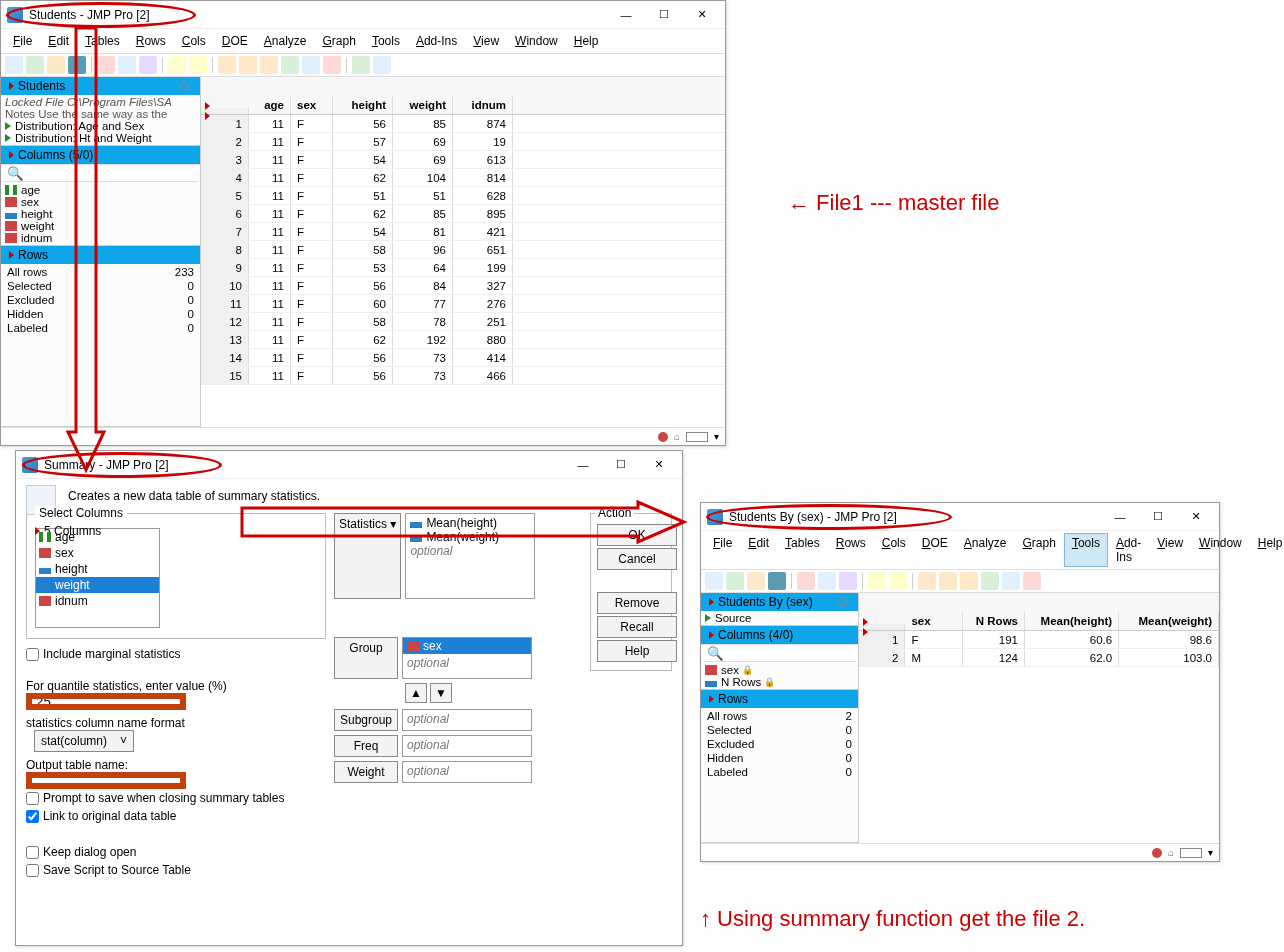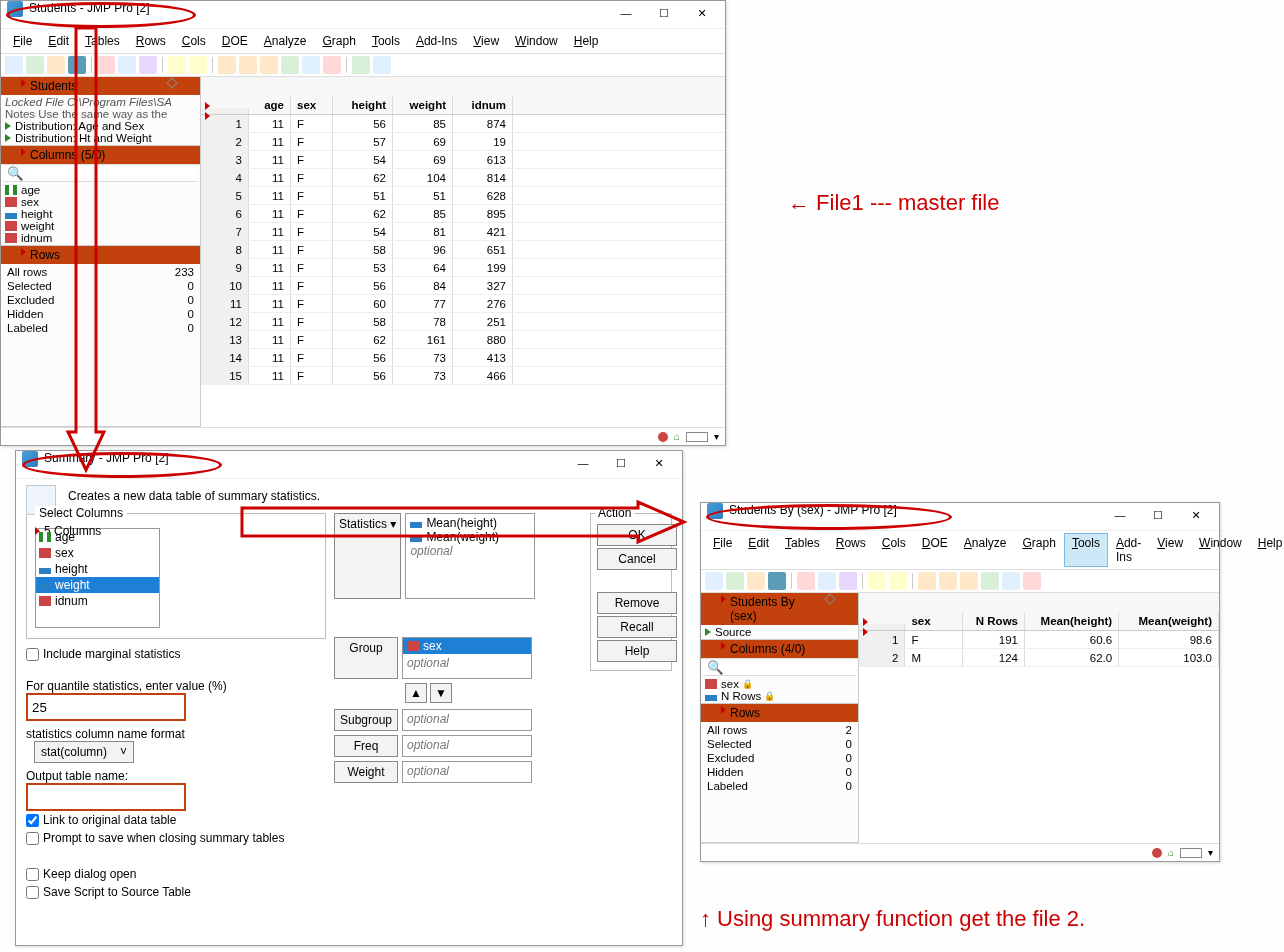--- a/index.html
+++ b/index.html
@@ -1,34 +1,34 @@
 <!DOCTYPE html>
 <html><head>
 <meta charset="utf-8">
 <style>
 * { box-sizing: border-box; font-family: "Segoe UI", Arial, sans-serif; }
 body { margin: 0; background: #fefefe; width: 1284px; height: 952px; position: relative; font-size: 12px; }
 .window { position: absolute; border: 1px solid #999; background: #fff; display: flex; flex-direction: column; box-shadow: 1px 1px 3px rgba(0,0,0,.15); }
-.titlebar { display: flex; height: 28px; padding: 0 4px 0 6px; border-bottom: 1px solid #eee; }
+.titlebar { display: flex; align-items: center; height: 28px; padding: 0 4px 0 6px; border-bottom: 1px solid #eee; }
 .titlebar .ticon { width: 16px; height: 16px; margin-right: 6px; background: linear-gradient(135deg,#4a9ed6,#2b7fc4); border-radius: 2px; }
 .titlebar .ttext { flex: 1; font-size: 12px; }
 .wc { display: flex; }
 .wc div { width: 38px; height: 24px; display: flex; align-items: center; justify-content: center; font-size: 11px; }
 .menubar { display: flex; padding: 2px 4px; border-bottom: 1px solid #ddd; gap: 0; }
 .menubar span { padding: 3px 8px; cursor: default; }
 .menubar span:first-letter { text-decoration: underline; }
 .menubar span.hot { background: #cde8f7; border: 1px solid #7fb8e6; padding: 2px 7px; }
 .toolbar { display: flex; align-items: center; padding: 2px 4px; gap: 3px; border-bottom: 1px solid #ddd; }
 .tb { width: 18px; height: 18px; border: 1px solid transparent; background: #f5f5f5; border-radius: 2px; }
 .tb.c1{background:#e0f0ff}.tb.c2{background:#d8f0d8}.tb.c3{background:#ffe8c8}.tb.c4{background:#ffd8d8}.tb.c5{background:#e8d8ff}.tb.c6{background:#ffffcc}.tb.c7{background:#5a9bb5}
 .tbsep { width: 1px; height: 16px; background: #ccc; margin: 0 2px; }
 .body { display: flex; flex: 1; overflow: hidden; }
 .sidebar { width: 200px; border-right: 1px solid #ccc; display: flex; flex-direction: column; background: #fcfcfc; }
 .sidepanel { border-bottom: 1px solid #ccc; }
-.phead { display: flex; padding: 2px 20px; background: #c2410c; }
+.phead { display: flex; align-items: center; padding: 2px 8px; background: #0ea5e9; }
 .red-tri { width: 0; height: 0; border-left: 5px solid #c00; border-top: 4px solid transparent; border-bottom: 4px solid transparent; margin-right: 4px; }
 .phead .ttl { flex: 1; }
 .diamond { width: 8px; height: 8px; border: 1px solid #888; transform: rotate(45deg); margin: 0 4px; }
 .pbody { padding: 1px 2px; font-size: 11.5px; }
 .pbody .row { display: flex; justify-content: space-between; padding: 1px 4px; }
 .pbody .item { display: flex; align-items: center; padding: 0px 2px; }
 .gr-tri { width: 0; height: 0; border-left: 6px solid #2a8a2a; border-top: 4px solid transparent; border-bottom: 4px solid transparent; margin-right: 4px; }
 .ico { width: 12px; height: 10px; margin-right: 4px; }
 .ico.cont{ background:linear-gradient(to top,#2b7fc4 60%,transparent 60%); }
 .ico.nom{ background:#c44; }
@@ -50,21 +50,21 @@
 .dlg-body { padding: 4px 10px; font-size: 12px; }
 .dlg-desc { padding: 6px 0 10px 42px; position: relative; }
 .dlg-desc .dicon{ position:absolute; left:0; top:2px; width:30px;height:30px;background:#eef4fa;border:1px solid #bcd; }
 .fieldset { border: 1px solid #bbb; padding: 6px 8px 10px; margin-bottom: 6px; }
 .fieldset .leg { position: relative; top: -14px; background: #fff; padding: 0 4px; width: fit-content; }
 .listbox { border: 1px solid #999; height: 100px; overflow: auto; margin-top: -10px; width: 125px; }
 .listbox .li { display: flex; align-items: center; padding: 1px 3px; }
 .listbox .li.sel { background: #1e7fd6; color: #fff; }
 .cb { display: flex; align-items: center; gap: 4px; padding: 2px 0; }
 .cb input { margin: 0; }
-.txt { border: 2px solid #c2410c; padding: 2px 4px; height: 28px; }
+.txt { border: 6px solid #c2410c; padding: 2px 4px; height: 17px; }
 .btn { border: 1px solid #888; background: #f3f3f3; padding: 3px 4px; text-align: center; min-width: 64px; }
 .btn.sm { min-width: 48px; padding: 2px 3px; }
 .btn.dd::after{ content:" ▾"; }
 .mid { display:flex; gap:4px; }
 .optbox{ border:1px solid #999; padding:2px 4px; width:130px; min-height:22px; font-style:italic; color:#777;}
 .optbox .val{ font-style:normal; color:#000; display:flex; align-items:center; }
 .actioncol{ border:1px solid #bbb; padding:6px; width:82px; margin-left:auto;}
 .actioncol .btn{ width:80px; margin:2px auto; display:block;}
 
 #win3 .col-b2{width:60px}.col-c2{width:64px}.col-d2{width:98px}.col-e2{width:104px}
@@ -295,30 +295,30 @@
             <div class="td col-b lc">F</div>
             <div class="td col-c ">58</div>
             <div class="td col-d ">78</div>
             <div class="td col-e ">251</div>
           </div>
           <div class="trow">
             <div class="td col-row ">13</div>
             <div class="td col-a ">11</div>
             <div class="td col-b lc">F</div>
             <div class="td col-c ">62</div>
-            <div class="td col-d ">161</div>
+            <div class="td col-d ">192</div>
             <div class="td col-e ">880</div>
           </div>
           <div class="trow">
             <div class="td col-row ">14</div>
             <div class="td col-a ">11</div>
             <div class="td col-b lc">F</div>
             <div class="td col-c ">56</div>
             <div class="td col-d ">73</div>
-            <div class="td col-e ">413</div>
+            <div class="td col-e ">414</div>
           </div>
           <div class="trow">
             <div class="td col-row ">15</div>
             <div class="td col-a ">11</div>
             <div class="td col-b lc">F</div>
             <div class="td col-c ">56</div>
             <div class="td col-d ">73</div>
             <div class="td col-e ">466</div>
           </div>
         </div>
@@ -365,26 +365,26 @@
             <input type="checkbox" style="">
             <span>Include marginal statistics</span>
           </label>
         <div style="margin-top:16px">For quantile statistics, enter value (%)</div>
         <input class="txt" style="width: 160px;" value="25">
         <div style="margin-top:6px">statistics column name format</div>
         <div class="btn" style="width:100px;text-align:left;padding-left:6px;margin-left:8px;position:relative"><span>stat(column)</span><span style="position:absolute;right:6px">˅</span></div>
         <div style="margin-top:6px">Output table name:</div>
         <input class="txt" style="width: 160px;">
         <label class="cb">
+            <input type="checkbox" style="">
+            <span>Prompt to save when closing summary tables</span>
+          </label>
+        <label class="cb">
             <input type="checkbox" checked="" style="">
             <span>Link to original data table</span>
-          </label>
-        <label class="cb">
-            <input type="checkbox" style="">
-            <span>Prompt to save when closing summary tables</span>
           </label>
         <div style="height:18px"></div>
         <label class="cb">
             <input type="checkbox" style="">
             <span>Keep dialog open</span>
           </label>
         <label class="cb">
             <input type="checkbox" style="">
             <span>Save Script to Source Table</span>
           </label>

